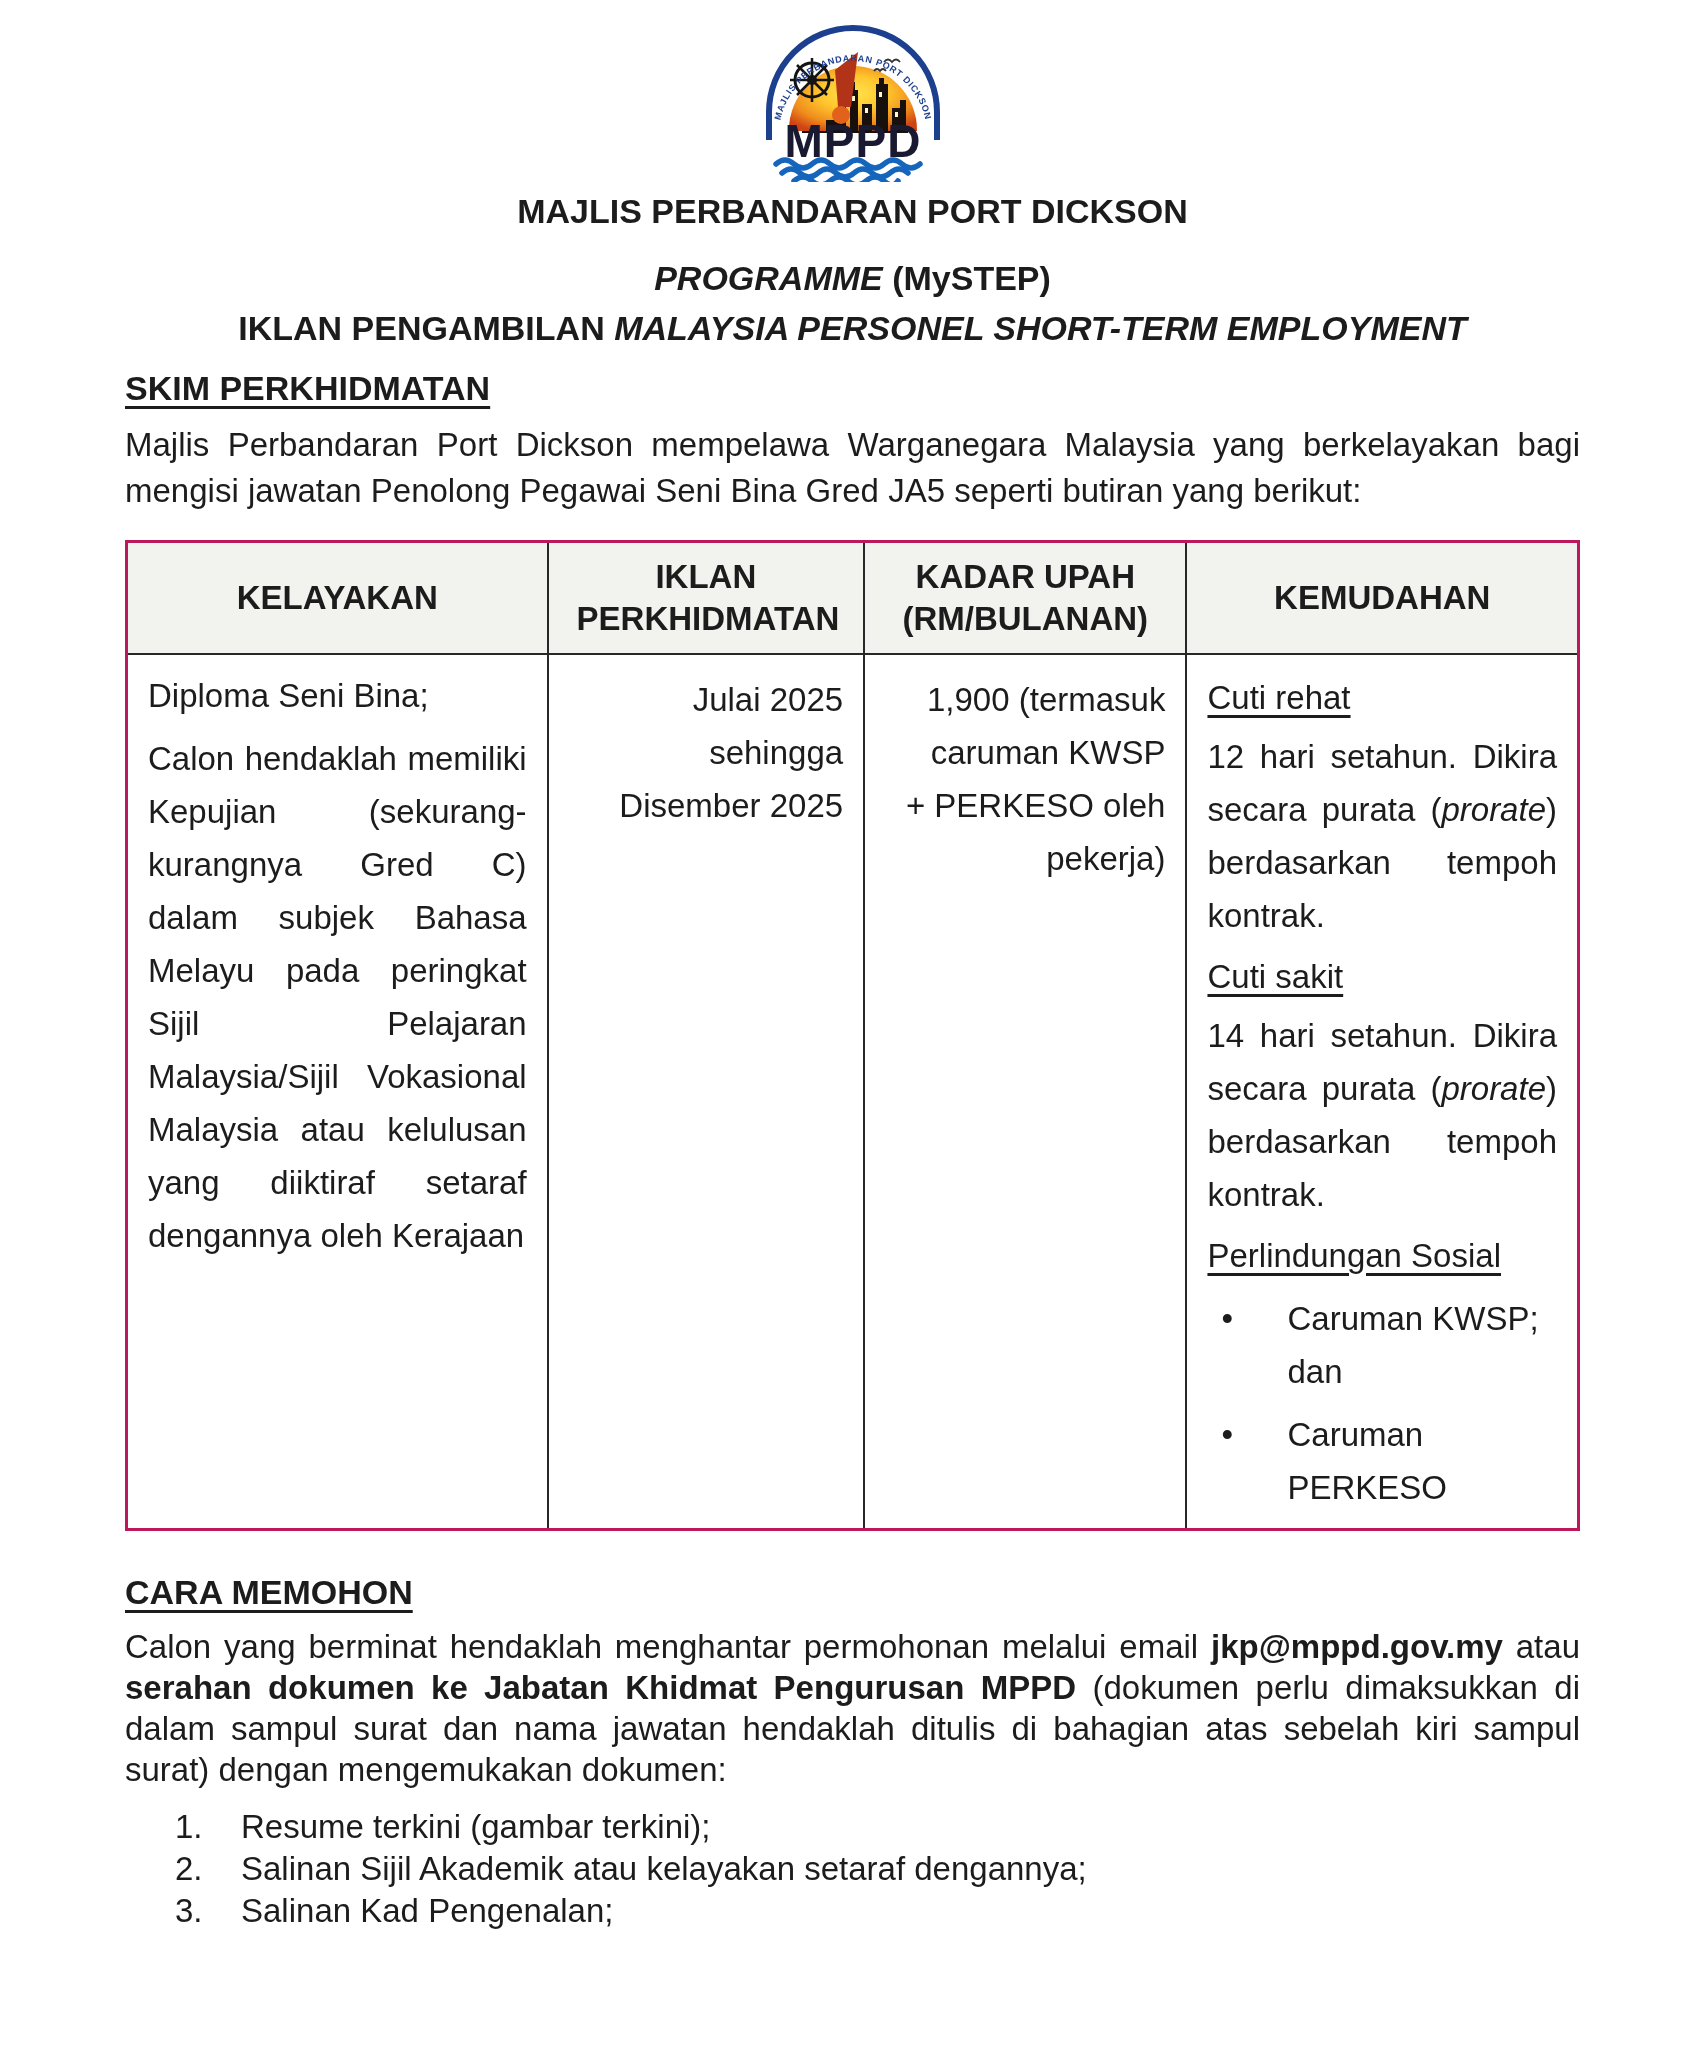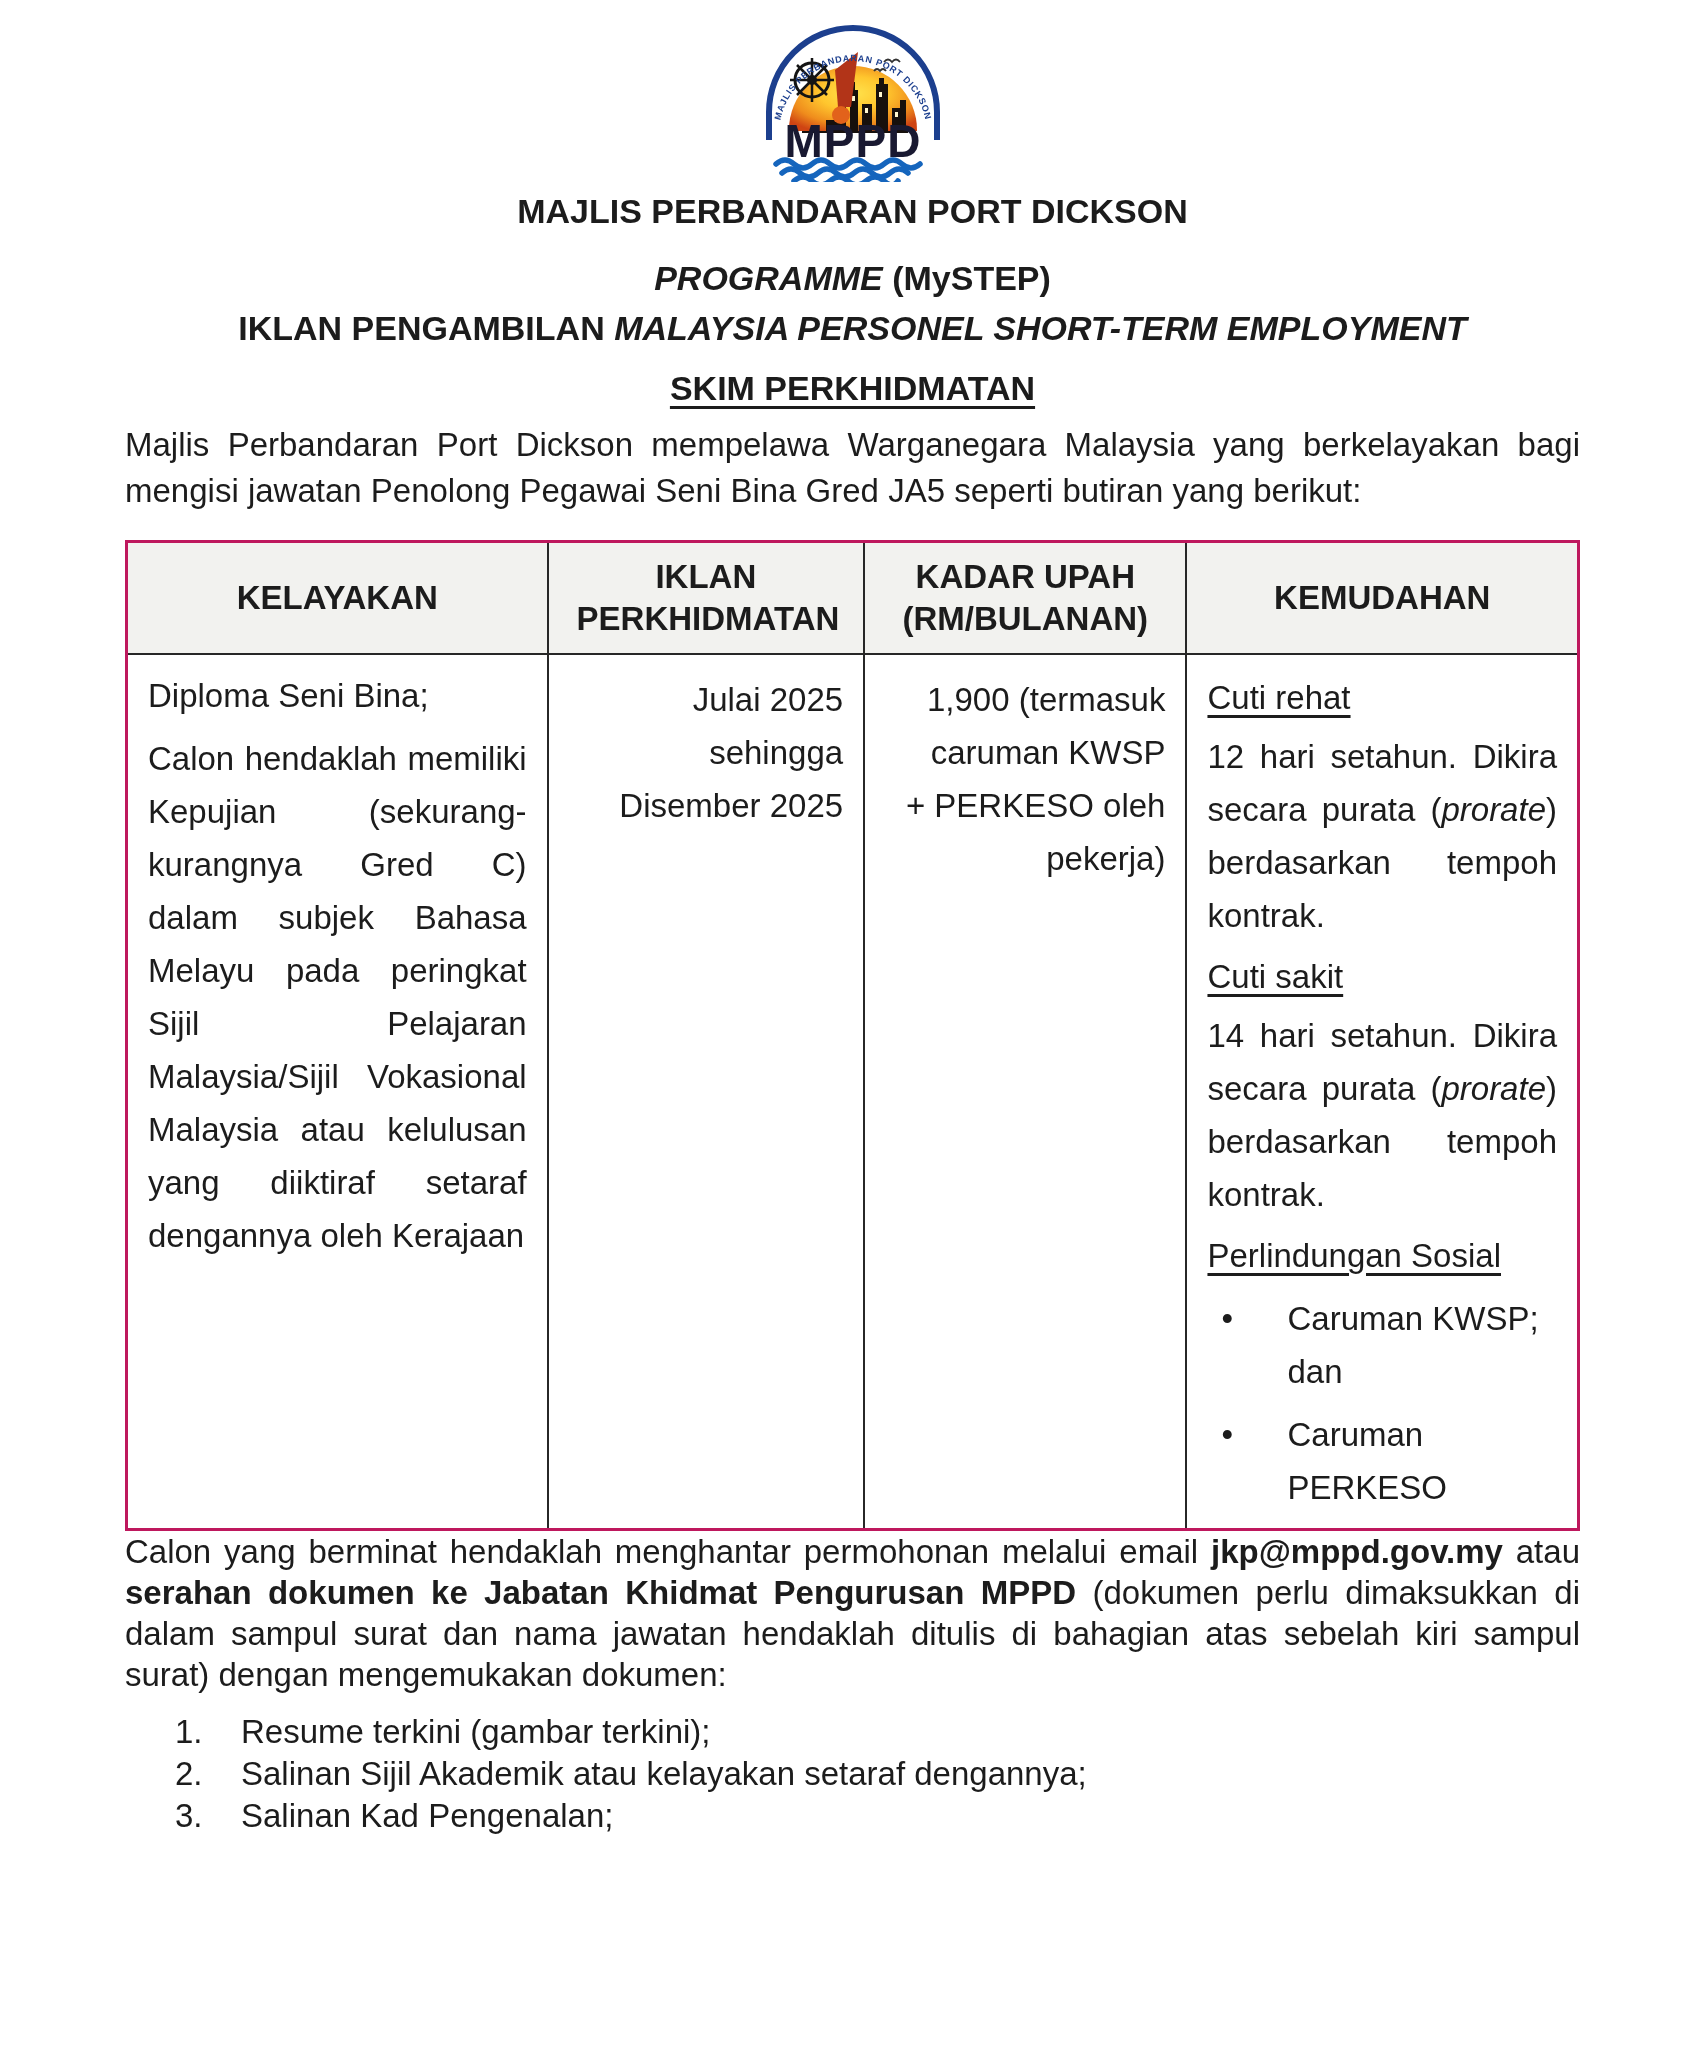--- a/index.html
+++ b/index.html
@@ -9,21 +9,21 @@
     font-family: "Liberation Sans", sans-serif;
     color: #1c1c1c;
   }
   .page { width: 1701px; height: 2048px; padding: 12px 121px 0 125px; overflow: hidden; }
 
   .logo-wrap { text-align: center; margin-bottom: 6px; }
 
   .h-org   { font-size: 34px; font-weight: bold; text-align: center; margin: 4px 0 22px; }
   .h-title { font-size: 34px; font-weight: bold; text-align: center; line-height: 50px; }
   .title-block { margin-bottom: 16px; }
-  .h-skim  { font-size: 34px; font-weight: bold; text-align: center; margin: 0 0 14px; }
+  .h-skim  { font-size: 34px; font-weight: bold; text-align: left; margin: 0 0 14px; }
   .h-pos   { font-size: 34px; font-weight: bold; text-align: center; margin: 0 0 18px; }
   .u { text-decoration: underline; text-decoration-thickness: 3px; text-underline-offset: 6px; }
 
   .intro { font-size: 33px; line-height: 46px; text-align: justify; margin: 0 0 26px; }
 
   table { width: 100%; border-collapse: collapse; border: 3px solid #be185d; table-layout: fixed; }
   th, td { border: 2px solid #272727; font-size: 33px; }
   th { height: 112px; background: #f2f2ef; text-align: center; vertical-align: middle;
        line-height: 42px; font-weight: bold; padding: 0 28px; }
   td { vertical-align: top; padding: 14px 20px 14px 20px; line-height: 53px; }
@@ -161,20 +161,21 @@
             </div>
           <div class="bullet">
               <span class="dot">•</span>
               <span>Caruman PERKESO</span>
             </div>
         </td>
       </tr>
     </tbody>
   </table>
 
+  <div class="apply-head"><span class="u">CARA MEMOHON</span></div>
 
   <p class="apply"><span>Calon yang berminat hendaklah menghantar permohonan melalui email </span><b>jkp@mppd.gov.my</b><span> atau </span><b>serahan dokumen ke Jabatan Khidmat Pengurusan MPPD</b><span> (dokumen perlu dimaksukkan di dalam sampul surat dan nama jawatan hendaklah ditulis di bahagian atas sebelah kiri sampul surat) dengan mengemukakan dokumen:</span></p>
 
   <div class="doclist">
     <div class="doc-item">
         <span class="num">1.</span>
         <span>Resume terkini (gambar terkini);</span>
       </div>
     <div class="doc-item">
         <span class="num">2.</span>

